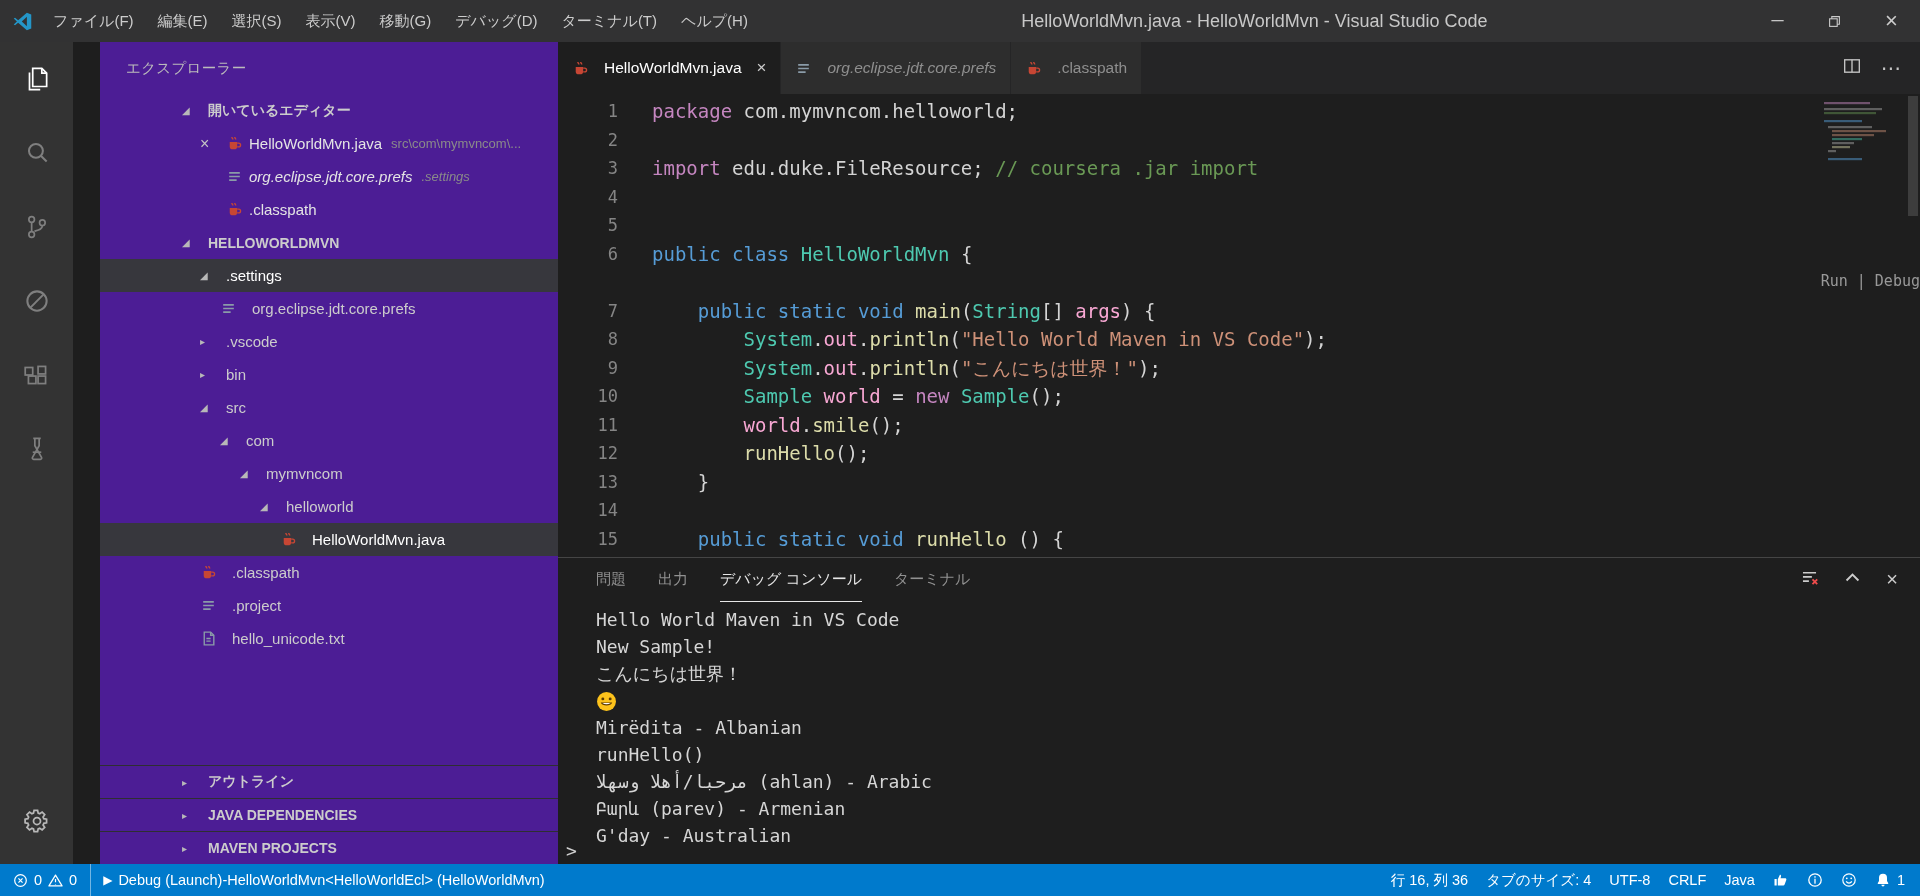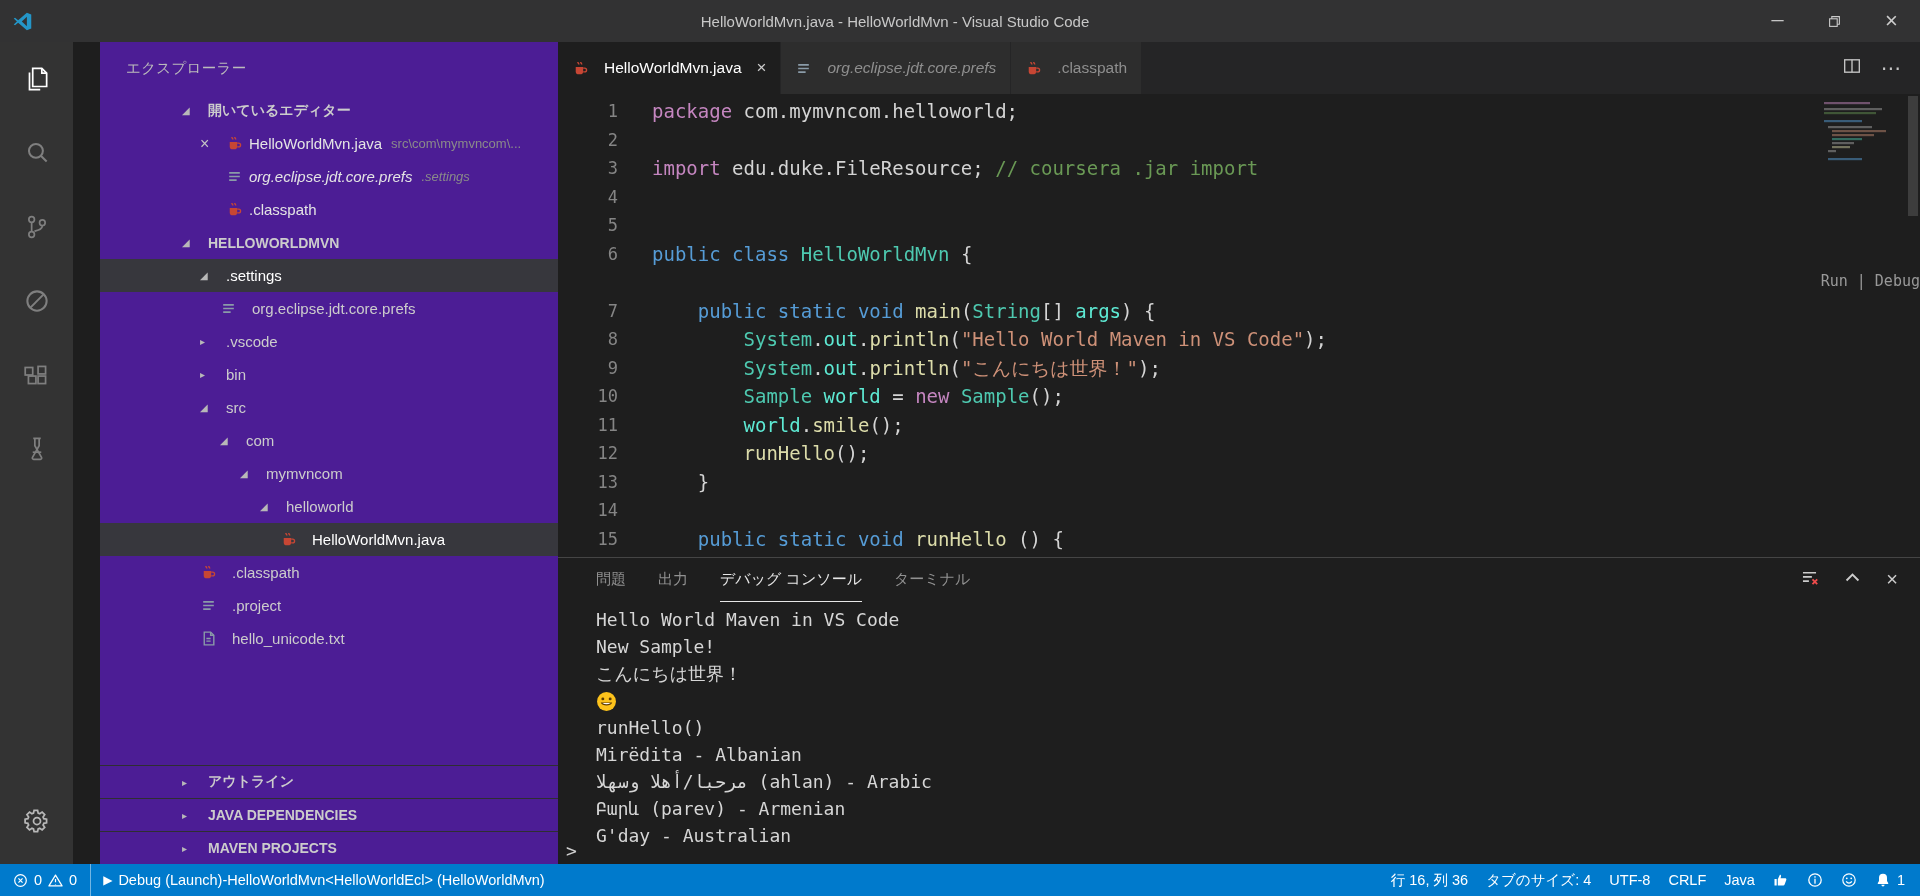--- a/index.html
+++ b/index.html
@@ -5,21 +5,21 @@
   * { margin:0; padding:0; box-sizing:border-box; }
   html,body { width:1920px; height:896px; overflow:hidden; }
   body { background:#1e1e1e; color:#cccccc; font-family:"Liberation Sans","DejaVu Sans",sans-serif; }
   .window { width:1920px; height:896px; display:flex; flex-direction:column; }
 
   
   .titlebar { flex:0 0 42px; background:#323233; display:flex; align-items:center; }
   .logo { margin:0 8px 0 12px; display:flex; align-items:center; }
   .menubar { display:flex; height:42px; }
   .menu-item { padding:0 12px; line-height:42px; font-size:15px; color:#cccccc; cursor:default; }
-  .window-title { flex:1; text-align:center; font-size:15px; color:#c8c8c8; white-space:nowrap; overflow:hidden; }
+  .window-title { flex:1; text-align:center; font-size:18px; color:#c8c8c8; white-space:nowrap; overflow:hidden; }
   .window-controls { display:flex; height:42px; }
   .win-btn { width:57px; height:42px; display:flex; align-items:center; justify-content:center; color:#cccccc; font-size:17px; }
 
   
   .body-row { flex:1; display:flex; min-height:0; }
 
   
   .activitybar { flex:0 0 73px; background:#333333; display:flex; flex-direction:column; align-items:center; }
   .ab-item { width:73px; height:74px; display:flex; align-items:center; justify-content:center; color:#7f7f7f; }
   .ab-item.active { color:#ffffff; }
@@ -52,21 +52,21 @@
   .tab-close { margin-left:6px; font-size:17px; color:#cccccc; }
   .tab-actions { margin-left:auto; display:flex; align-items:center; gap:20px; padding-right:18px; color:#c5c5c5; }
   .dots { font-size:20px; letter-spacing:1px; }
 
   .code-area { flex:1; position:relative; overflow:hidden; padding-top:3px; }
   .code-row { display:flex; height:28.5px; line-height:28.5px; font-family:"DejaVu Sans Mono","DejaVu Sans",monospace; font-size:19px; }
   .gutter { flex:0 0 60px; text-align:right; color:#858585; font-size:17px; }
   .ltext { padding-left:34px; white-space:pre; }
   .codelens { height:28.5px; line-height:26px; padding-left:140px; font-family:"DejaVu Sans Mono",monospace; font-size:15px; color:#999999; cursor:pointer;text-align:right; }
   .tk-kw{color:#c586c0} .tk-mod{color:#569cd6} .tk-type{color:#4ec9b0} .tk-fn{color:#dcdcaa}
-  .tk-var{color:#5eead4} .tk-str{color:#ce9178} .tk-com{color:#6a9955} .tk-pl{color:#d4d4d4}
+  .tk-var{color:#f9a8d4} .tk-str{color:#ce9178} .tk-com{color:#6a9955} .tk-pl{color:#d4d4d4}
   .minimap { position:absolute; top:6px; right:16px; width:84px; height:66px; opacity:.9; }
   .scrollbar-v { position:absolute; top:0; right:0; width:14px; bottom:0; }
   .scrollbar-v .thumb { position:absolute; top:2px; right:2px; width:10px; height:120px; background:rgba(121,121,121,.35); }
 
   
   .panel { flex:0 0 307px; border-top:1px solid #454545; position:relative; display:flex; flex-direction:column; background:#1e1e1e; }
   .panel-header { flex:0 0 43px; display:flex; align-items:center; padding-left:38px; }
   .panel-tab { height:43px; display:inline-flex; align-items:center; margin-right:32px; font-size:15px; color:#919191; cursor:pointer; }
   .panel-tab.active { color:#e7e7e7; border-bottom:1px solid #e7e7e7; }
   .panel-actions { margin-left:auto; display:flex; align-items:center; gap:24px; padding-right:22px; color:#cccccc; }
@@ -88,20 +88,30 @@
 <body>
 
 <div class="window">
 
   <header class="titlebar">
     <span class="logo">
       <svg width="21" height="21" viewBox="0 0 24 24">
           <path fill="#2496c8" d="M17 2 L22 4 L22 20 L17 22 L7 13.5 L3.5 16.4 L2 15.4 L5.6 12 L2 8.6 L3.5 7.6 L7 10.5 Z M17 6.6 L11.2 12 L17 17.4 Z"></path>
         </svg>
     </span>
+    <nav class="menubar" id="menubar">
+        <span class="menu-item">ファイル(F)</span>
+        <span class="menu-item">編集(E)</span>
+        <span class="menu-item">選択(S)</span>
+        <span class="menu-item">表示(V)</span>
+        <span class="menu-item">移動(G)</span>
+        <span class="menu-item">デバッグ(D)</span>
+        <span class="menu-item">ターミナル(T)</span>
+        <span class="menu-item">ヘルプ(H)</span>
+      </nav>
     <div class="window-title">HelloWorldMvn.java - HelloWorldMvn - Visual Studio Code</div>
     <div class="window-controls">
       <span class="win-btn">─</span>
       <span class="win-btn">
         <svg width="13" height="13" viewBox="0 0 12 12" fill="none" stroke="#cccccc">
             <rect x="1.5" y="3.5" width="7" height="7"></rect>
             <path d="M3.5 3.5v-2h7v7h-2"></path>
           </svg>
       </span>
       <span class="win-btn" style="font-size:22px;">×</span>
@@ -466,22 +476,22 @@
             <div class="console-line">Hello World Maven in VS Code</div>
             <div class="console-line">New Sample!</div>
             <div class="console-line">こんにちは世界！</div>
             <div class="console-line"><span class="emoji"><svg width="21" height="21" viewBox="0 0 20 20">
                   <circle cx="10" cy="10" r="9" fill="#fcc21b"></circle>
                   <circle cx="6.5" cy="7.5" r="1.4" fill="#5c3a00"></circle>
                   <circle cx="13.5" cy="7.5" r="1.4" fill="#5c3a00"></circle>
                   <path d="M4.5 11c1 3.6 10 3.6 11 0z" fill="#5c3a00"></path>
                   <path d="M6 11.4h8a8 8 0 0 1-8 0z" fill="#ffffff"></path>
                 </svg></span></div>
+            <div class="console-line">Mirëdita - Albanian</div>
             <div class="console-line">runHello()</div>
-            <div class="console-line">Mirëdita - Albanian</div>
             <div class="console-line">مرحبا/أهلا وسهلا (ahlan) - Arabic</div>
             <div class="console-line">Բարև (parev) - Armenian</div>
             <div class="console-line">G'day - Australian</div>
           </div>
         <div class="console-input">
           <span>&gt;</span>
         </div>
       </div>
     </main>
   </div>

